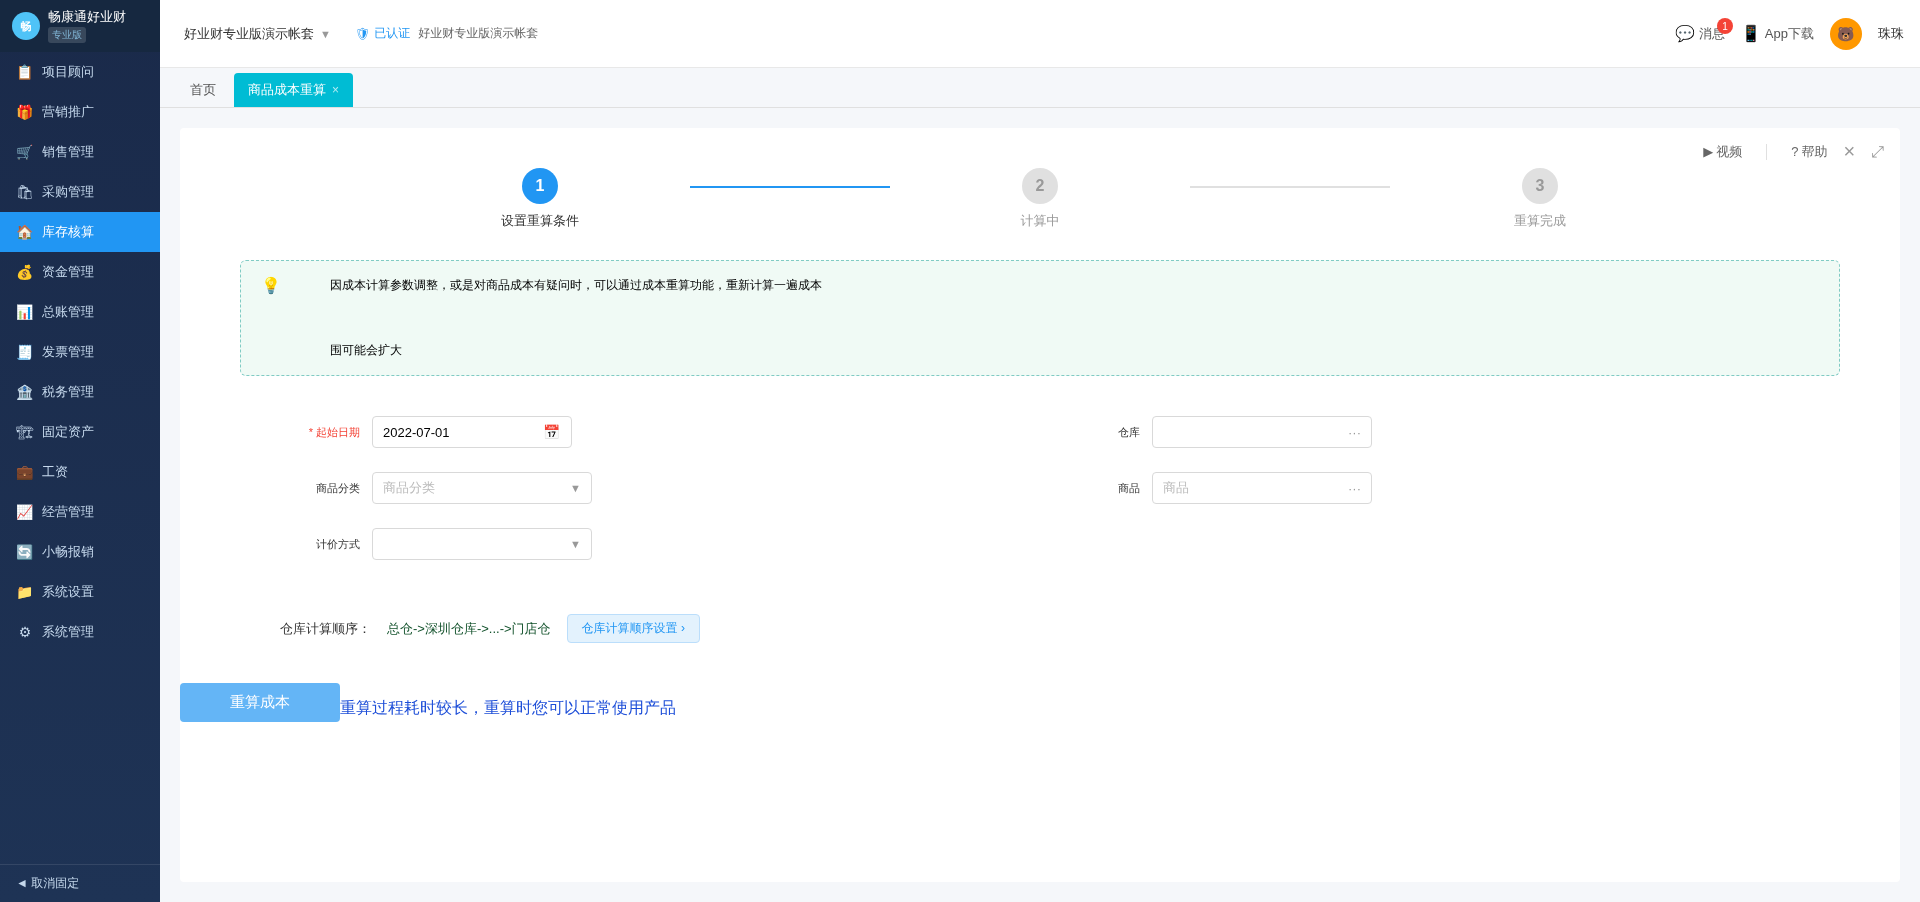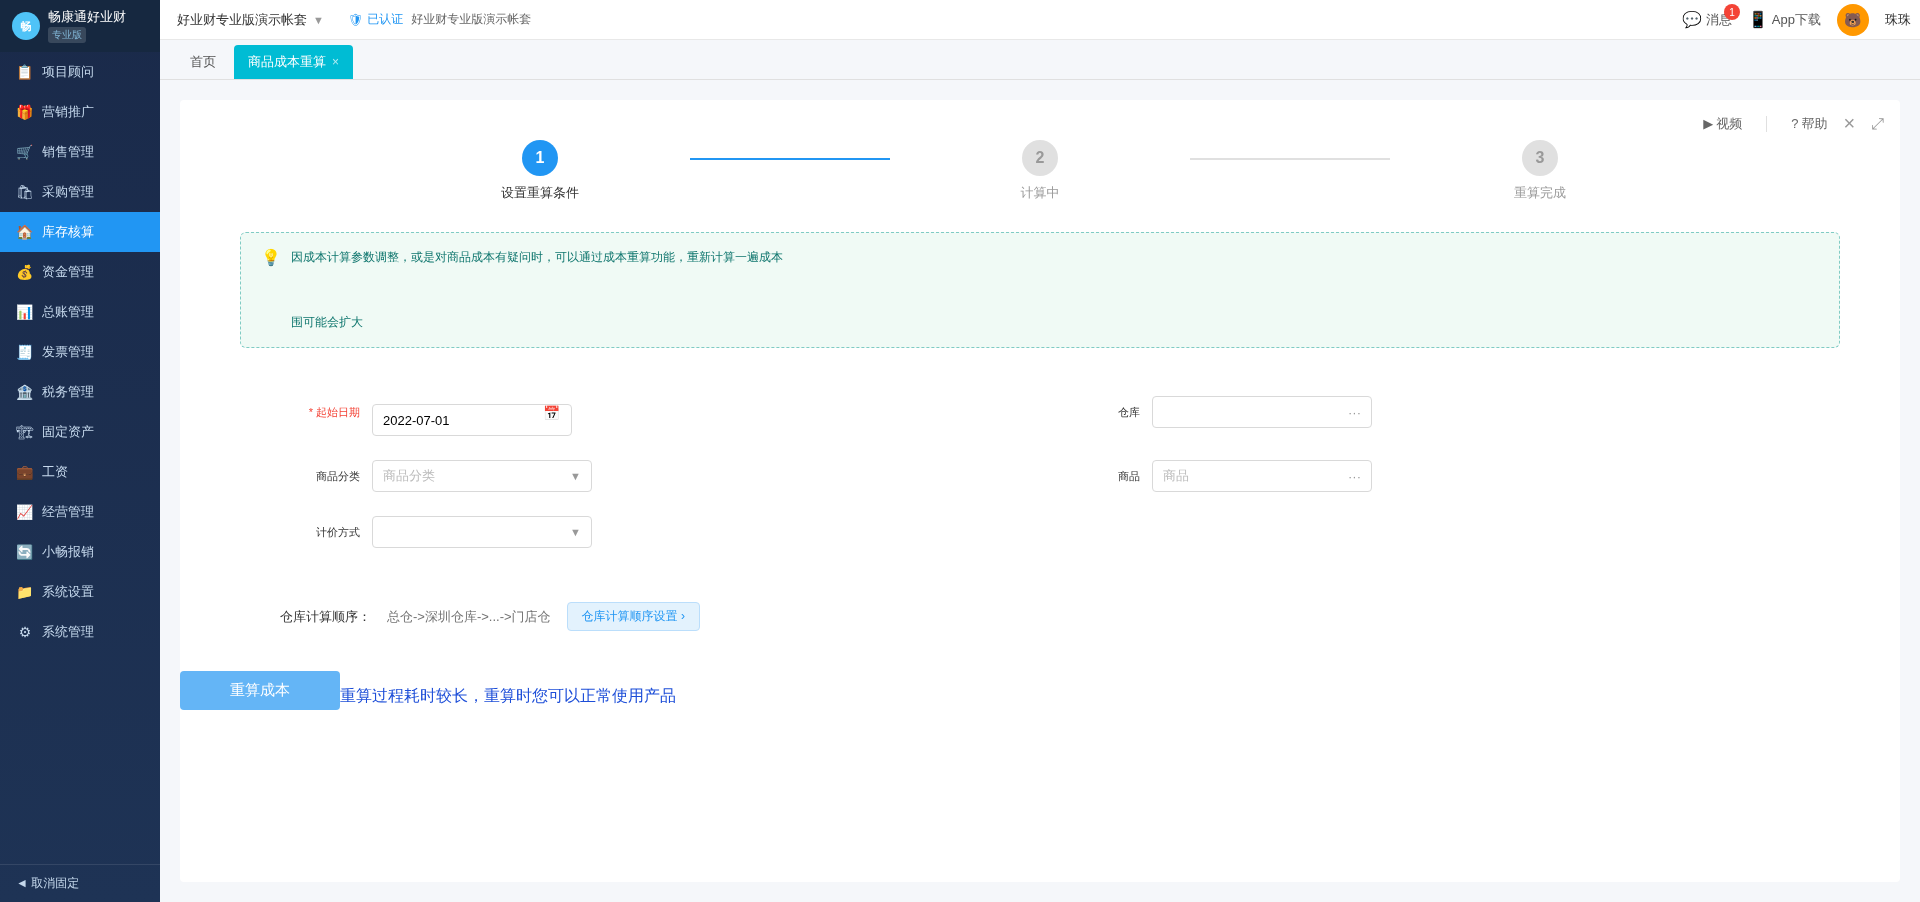--- a/index.html
+++ b/index.html
@@ -91,25 +91,25 @@
     
     .main-wrapper {
       flex: 1;
       display: flex;
       flex-direction: column;
       overflow: hidden;
     }
 
     
     .topbar {
-      height: 40px;
+      height: 68px;
       background: #fff;
       display: flex;
       align-items: center;
-      padding: 0 9px;
+      padding: 0 16px;
       border-bottom: 1px solid #e8e8e8;
       flex-shrink: 0;
     }
     .topbar-left {
       display: flex;
       align-items: center;
       flex: 1;
     }
     .account-selector {
       display: flex;
@@ -309,22 +309,23 @@
       gap: 10px;
     }
     .info-icon {
       color: #f9a825;
       font-size: 16px;
       flex-shrink: 0;
       margin-top: 1px;
     }
     .info-text {
       font-size: 12px;
-      color: #0f766e;
+      color: #000000;
       line-height: 1.8;
+      margin-left: 39px;
     }
 
     
     .form-section {
       padding: 10px 100px 30px;
     }
     .form-row {
       display: flex;
       align-items: center;
       margin-bottom: 24px;
@@ -338,27 +339,27 @@
     .form-label {
       font-size: 11px;
       color: #333;
       min-width: 80px;
       text-align: right;
       margin-right: 12px;
       flex-shrink: 0;
     }
     .form-input-with-icon {
       display: flex;
+      align-items: center;
       border: 1px solid #d9d9d9;
       border-radius: 4px;
       padding: 0 10px;
       height: 32px;
       min-width: 200px;
       background: #fff;
-      margin-top: 16px;
     }
     .form-input-with-icon input {
       border: none;
       outline: none;
       font-size: 13px;
       flex: 1;
       background: transparent;
     }
     .form-input-with-icon .cal-icon {
       color: #2196f3;
@@ -403,21 +404,21 @@
       margin-bottom: 30px;
       padding: 0 100px;
       gap: 16px;
     }
     .warehouse-label {
       font-size: 13px;
       color: #333;
     }
     .warehouse-value {
       font-size: 13px;
-      color: #737373;
+      color: #14532d;
     }
     .warehouse-btn {
       background: #e3f2fd;
       color: #2196f3;
       border: 1px solid #bbdefb;
       border-radius: 4px;
       padding: 5px 14px;
       font-size: 12px;
       cursor: pointer;
       display: flex;

